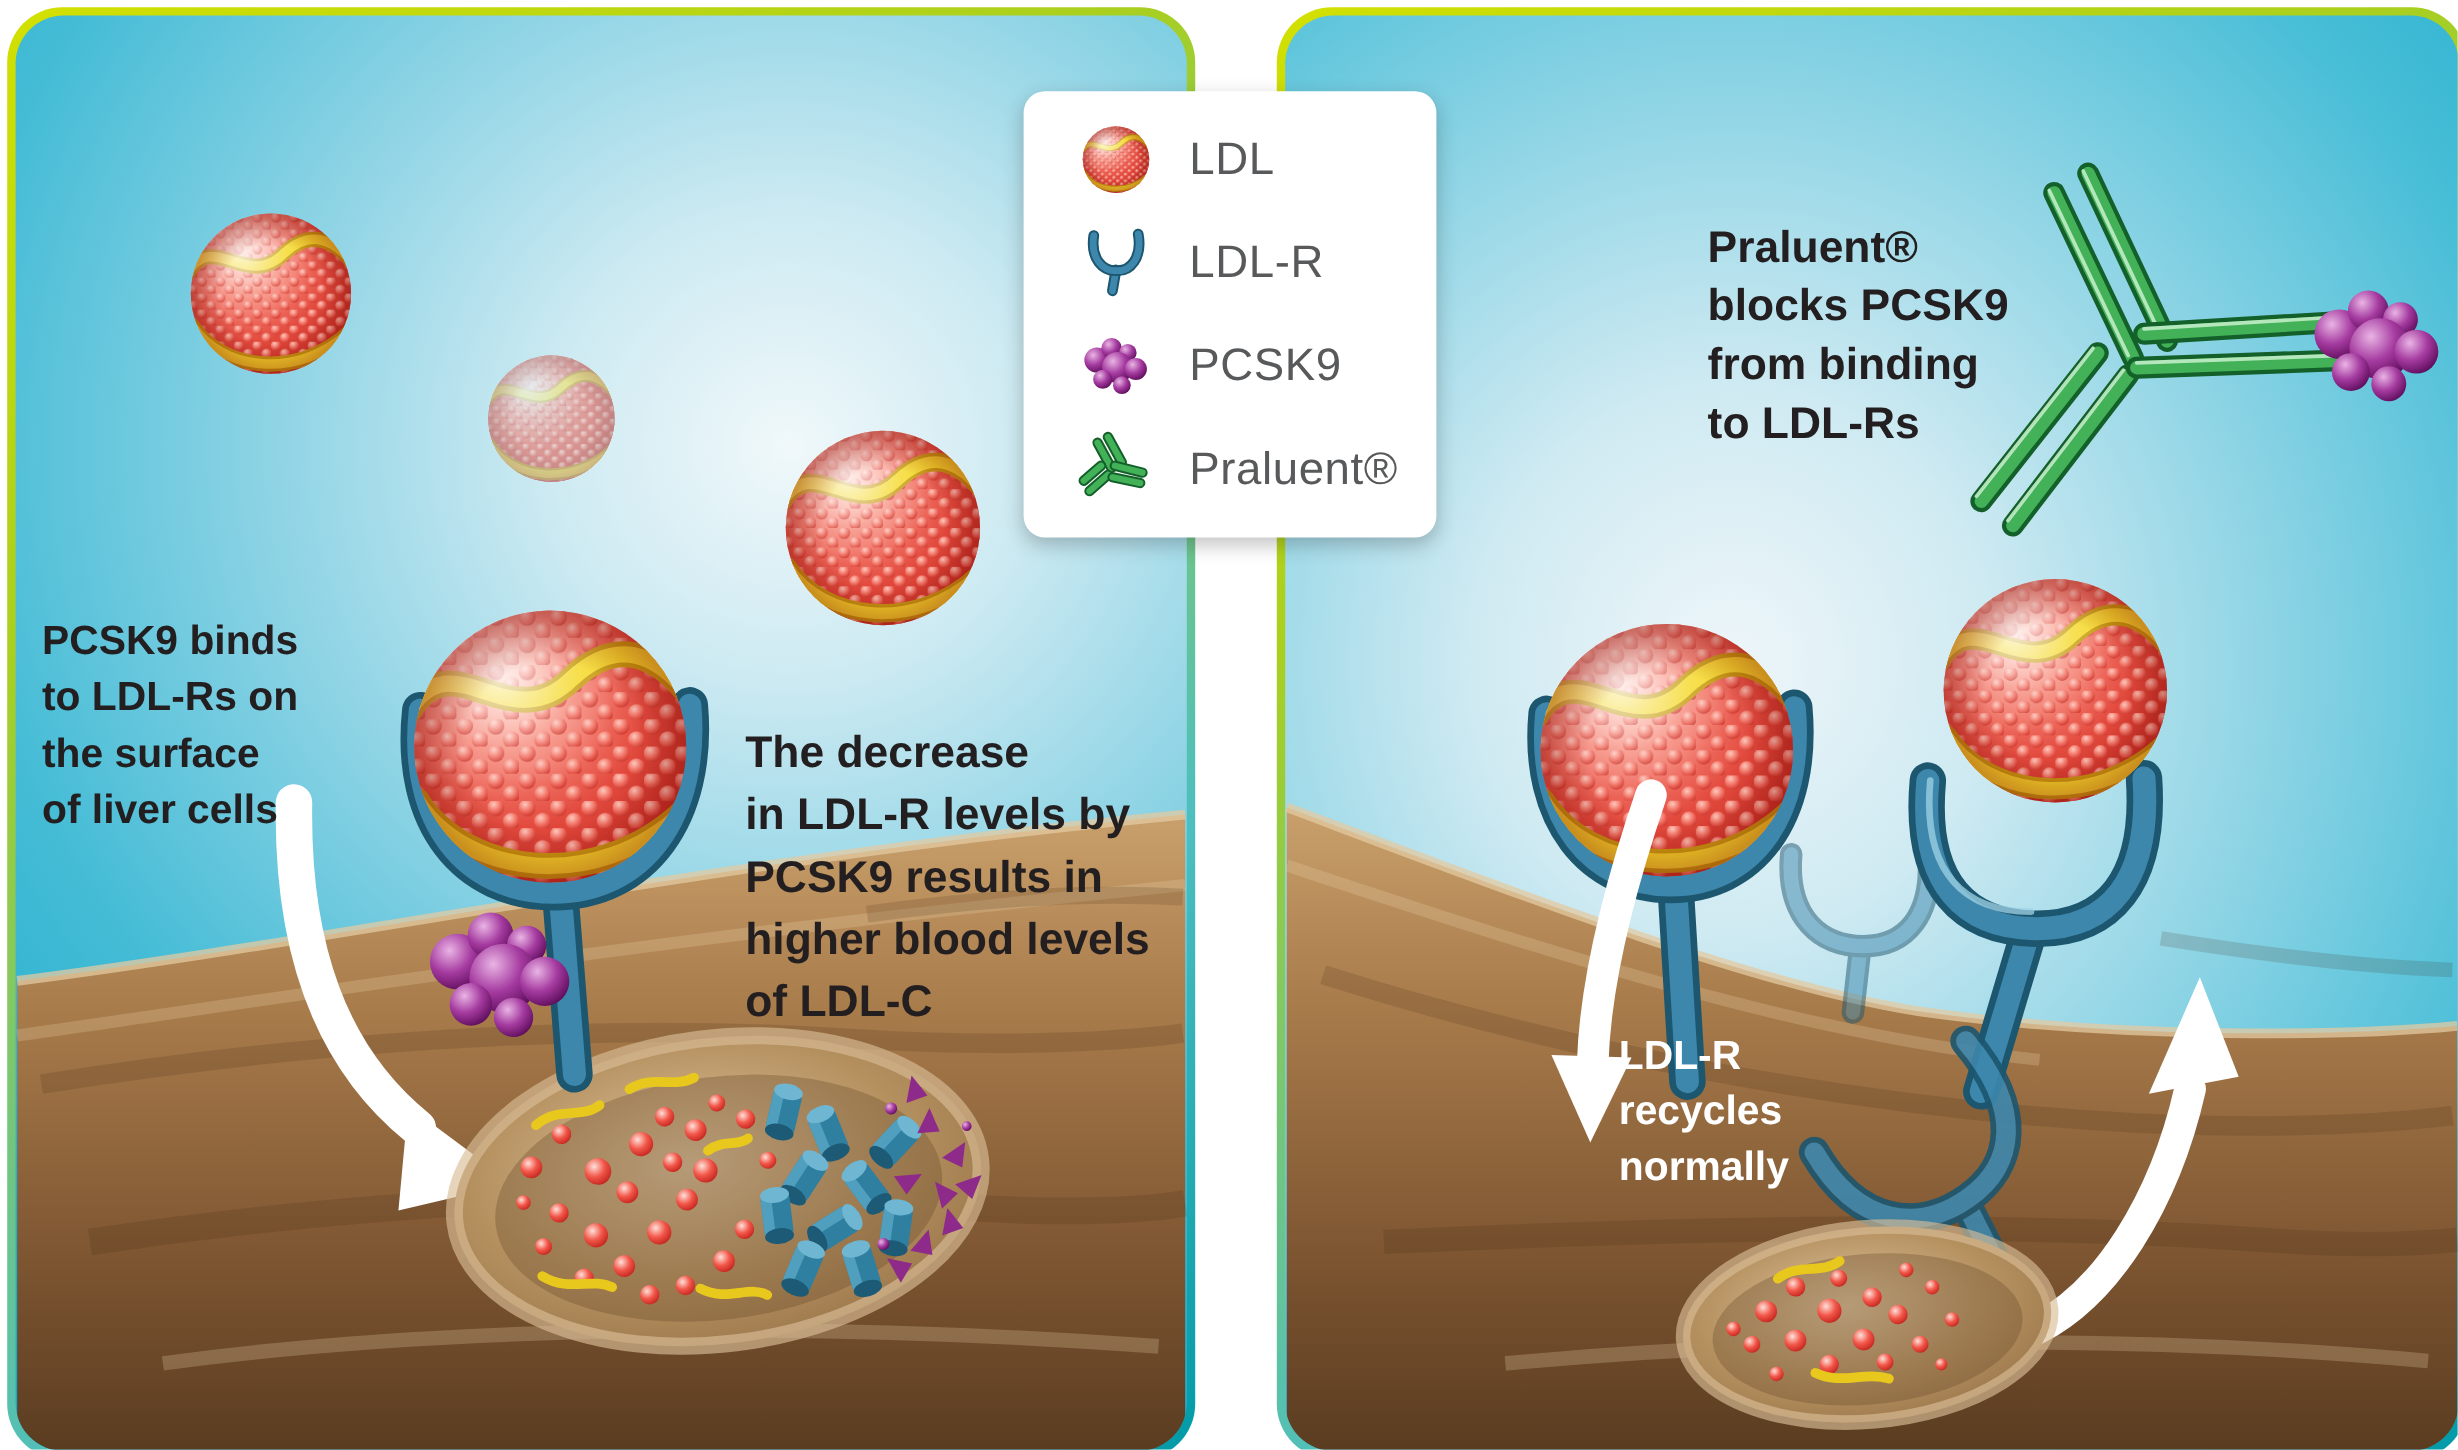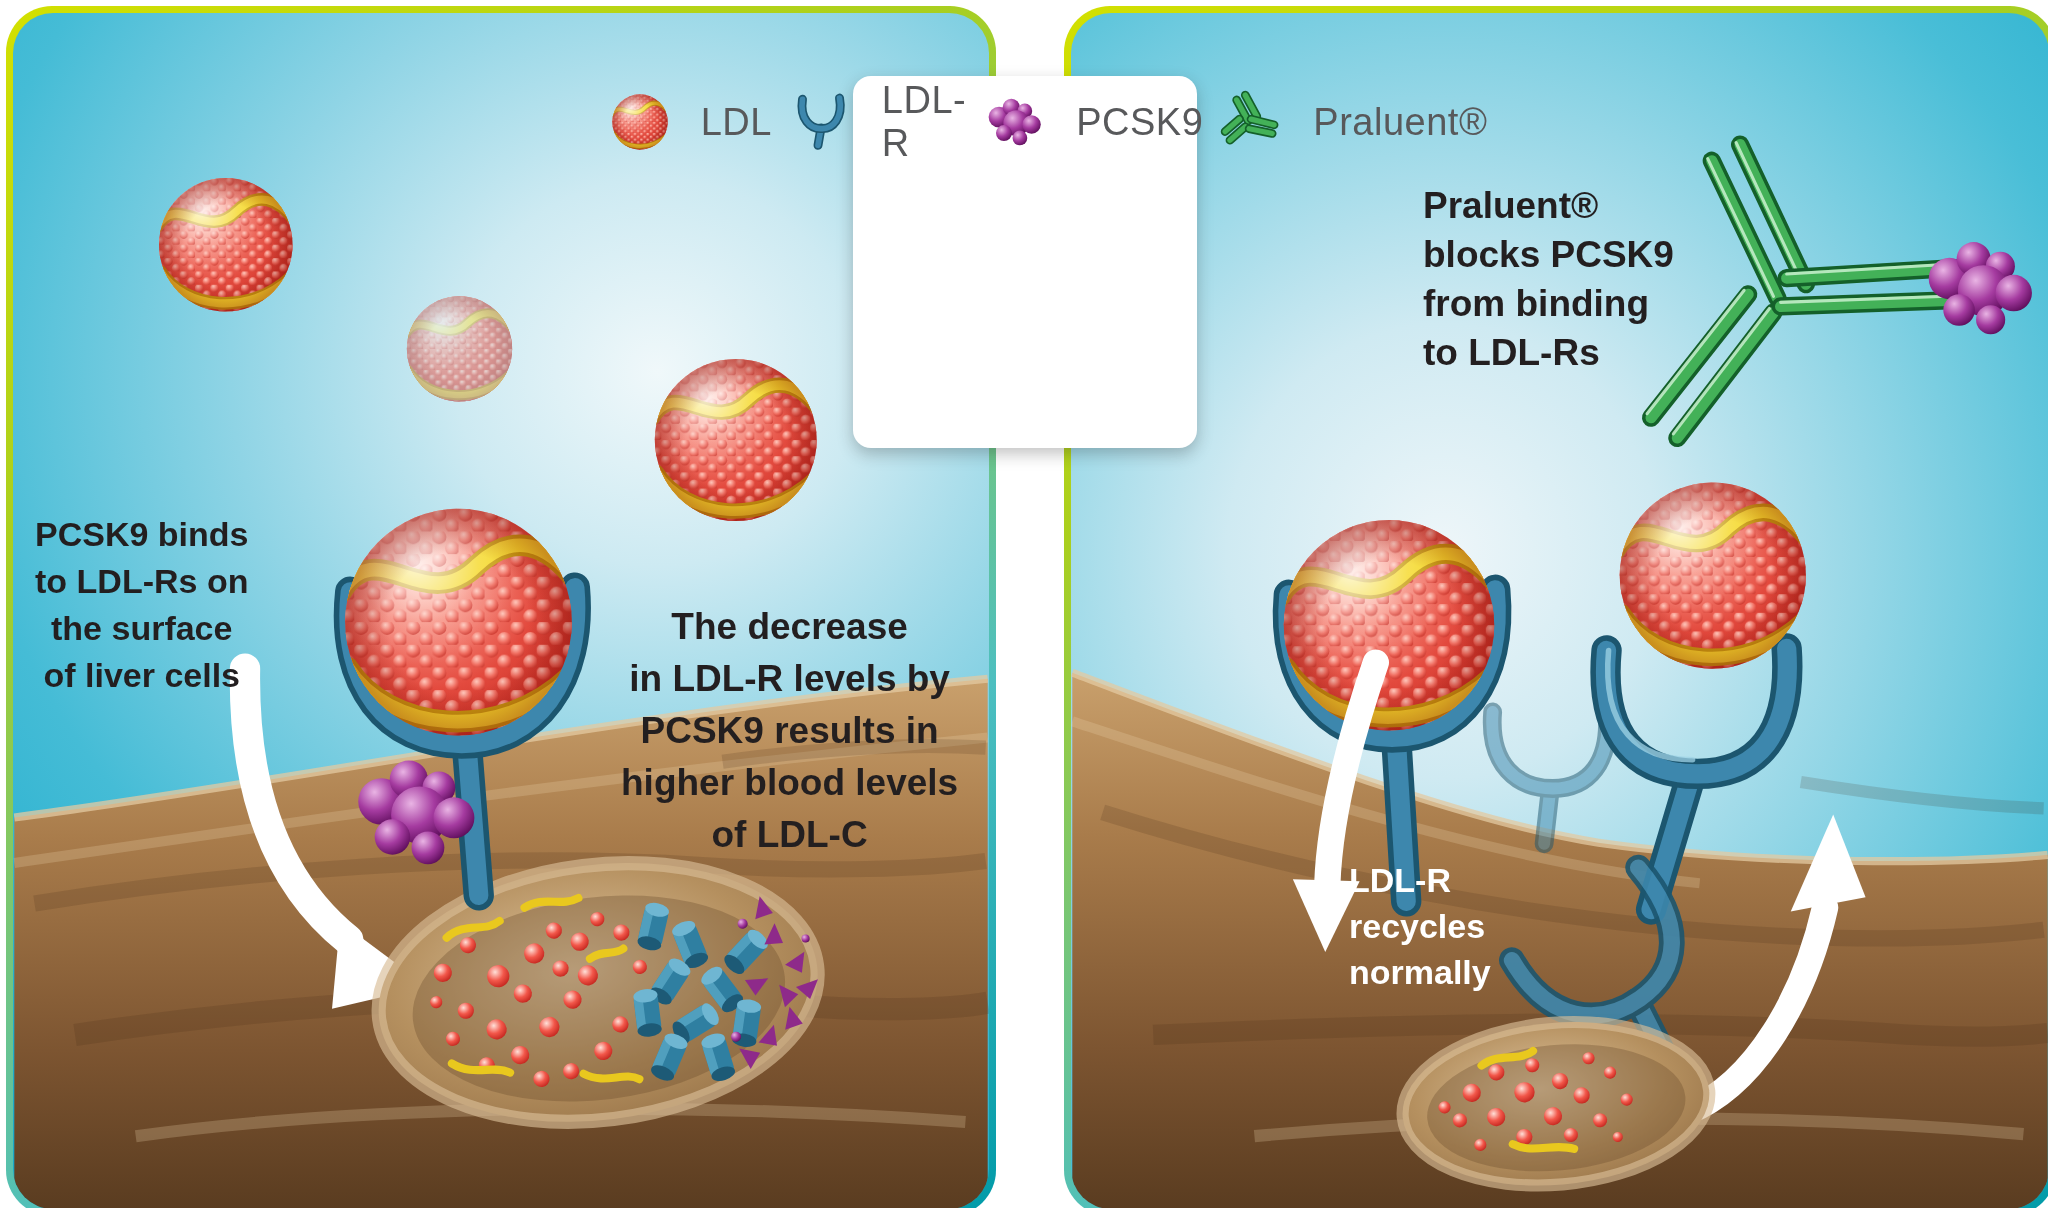--- a/index.html
+++ b/index.html
@@ -4,35 +4,35 @@
 <style>
   html,body{margin:0;padding:0;background:#ffffff;}
   .stage{position:relative;width:2048px;height:1208px;overflow:hidden;
          font-family:"Liberation Sans", sans-serif;}
   
   .panel-frame{position:absolute;top:6px;height:1196px;border-radius:46px;padding:7px;
     background:linear-gradient(150deg,#d3e000 0%,#aacf1e 30%,#4dbfc0 70%,#009aa8 100%);}
   .panel-frame.left{left:6px;width:976px;}
   .panel-frame.right{left:1064px;width:978px;}
   .panel{position:relative;width:100%;height:100%;border-radius:40px;overflow:hidden;}
-  .panel.left-bg{background:radial-gradient(115% 90% at 66% 30%, #f0f8fa 0%, #cdeaf2 18%, #8fd4e5 38%, #45bcd6 62%, #1fadcd 85%, #17a3c4 100%);text-align:center;}
+  .panel.left-bg{background:radial-gradient(115% 90% at 66% 30%, #f0f8fa 0%, #cdeaf2 18%, #8fd4e5 38%, #45bcd6 62%, #1fadcd 85%, #17a3c4 100%);}
   .panel.right-bg{background:radial-gradient(110% 95% at 38% 45%, #eef6f9 0%, #cfeaf2 20%, #93d6e6 40%, #49bed7 64%, #1fadcd 86%, #14a0c2 100%);}
   .scene{position:absolute;left:0;top:0;width:100%;height:100%;}
   
   .ann{position:absolute;white-space:pre-line;font-weight:bold;color:#231f20;}
   .ann.white{color:#ffffff;}
   .ann.t1{left:22px;top:498px;font-size:34px;line-height:47px;}
   .ann.t2{left:608px;top:588px;font-size:37px;line-height:52px;}
   .ann.t3{left:78px;top:988px;font-size:37px;line-height:49px;}
   .ann.t4{left:352px;top:168px;font-size:37px;line-height:49px;}
   .ann.t5{left:278px;top:844px;font-size:34px;line-height:46px;}
   
   .legend{position:absolute;left:853px;top:76px;width:344px;height:372px;background:#ffffff;
     border-radius:18px;box-shadow:0 6px 16px rgba(40,40,40,.28);z-index:5;
-    display:flex;flex-direction:row;justify-content:center;gap:14px;padding:10px 0 10px 42px;box-sizing:border-box;}
+    display:flex;flex-direction:column;justify-content:center;gap:14px;padding:10px 0 10px 42px;box-sizing:border-box;}
   .legend-row{display:flex;align-items:center;height:72px;}
   .legend-icon{width:70px;height:70px;flex:0 0 70px;display:flex;align-items:center;justify-content:center;}
   .legend-label{margin-left:26px;font-size:38px;color:#58595b;letter-spacing:.5px;}
   
   .band-d{stroke:#c79d10;stroke-width:19;fill:none;stroke-linecap:round;}
   .band-y{stroke:#f5d92b;stroke-width:12;fill:none;stroke-linecap:round;}
   .rec-o{stroke:#1c566f;stroke-width:30;fill:none;stroke-linecap:round;}
   .rec-i{stroke:#3d87ad;stroke-width:19;fill:none;stroke-linecap:round;}
   .rec-h{stroke:#9fd3e6;stroke-width:5.5;fill:none;stroke-linecap:round;opacity:.75;}
   .ab-o{stroke:#14602a;stroke-width:18;fill:none;stroke-linecap:round;}

